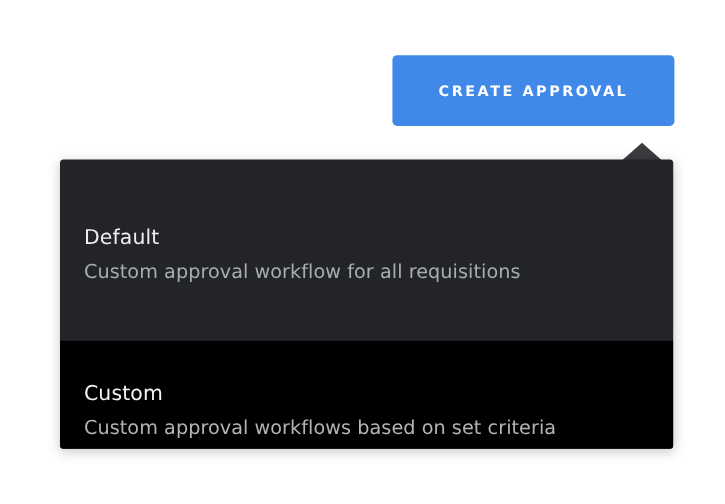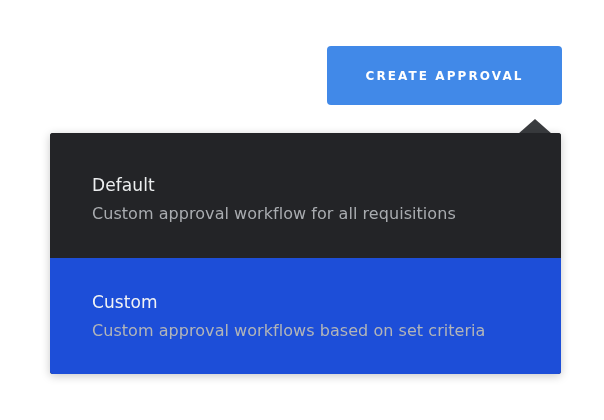--- a/index.html
+++ b/index.html
@@ -69,36 +69,37 @@
     height: 241px;
     border-radius: 3px;
     overflow: hidden;
     box-shadow: 0 2px 10px rgba(0, 0, 0, 0.22);
     background: #232427;
   }
 
   .menu-item {
     box-sizing: border-box;
     width: 100%;
-    padding: 0 42px;
+    padding: 0 20px;
     display: flex;
     flex-direction: column;
     justify-content: center;
     cursor: pointer;
+    margin-top: 13px;
   }
 
   .menu-item.item-default {
     height: 125px;
     background: #232427;
     padding-top: 8px;
   }
 
   .menu-item.item-custom {
     height: 116px;
-    background: #1d4ed8;
+    background: #000000;
   }
 
   .item-title {
     color: #eceeef;
     font-size: 17px;
     font-weight: normal;
     line-height: 1.35;
     letter-spacing: 0.1px;
     margin-bottom: 6px;
   }

